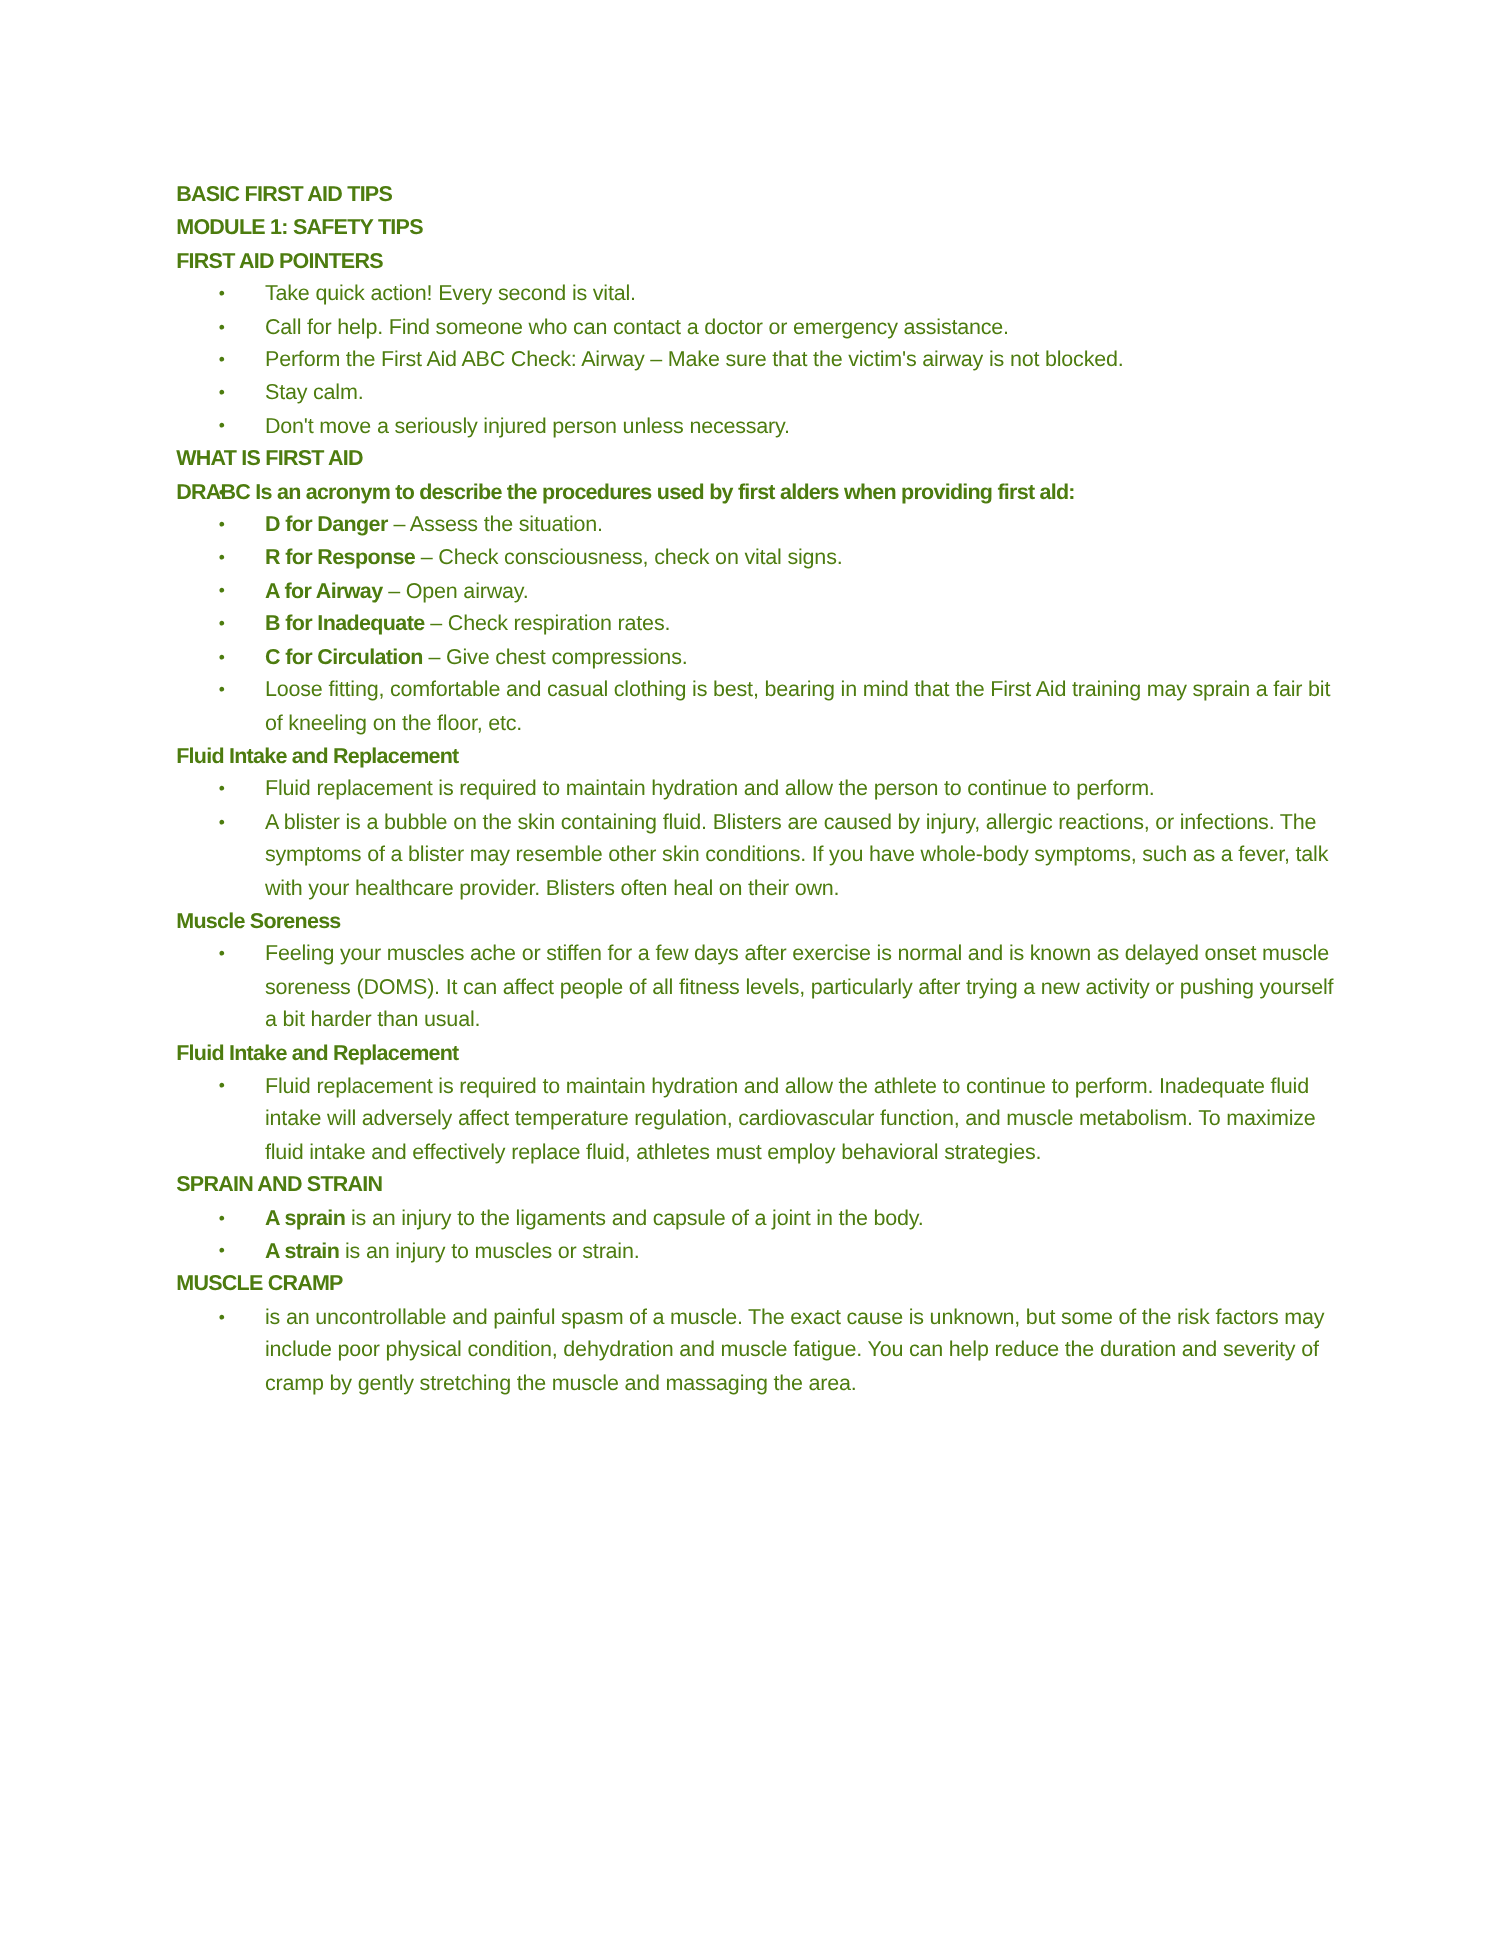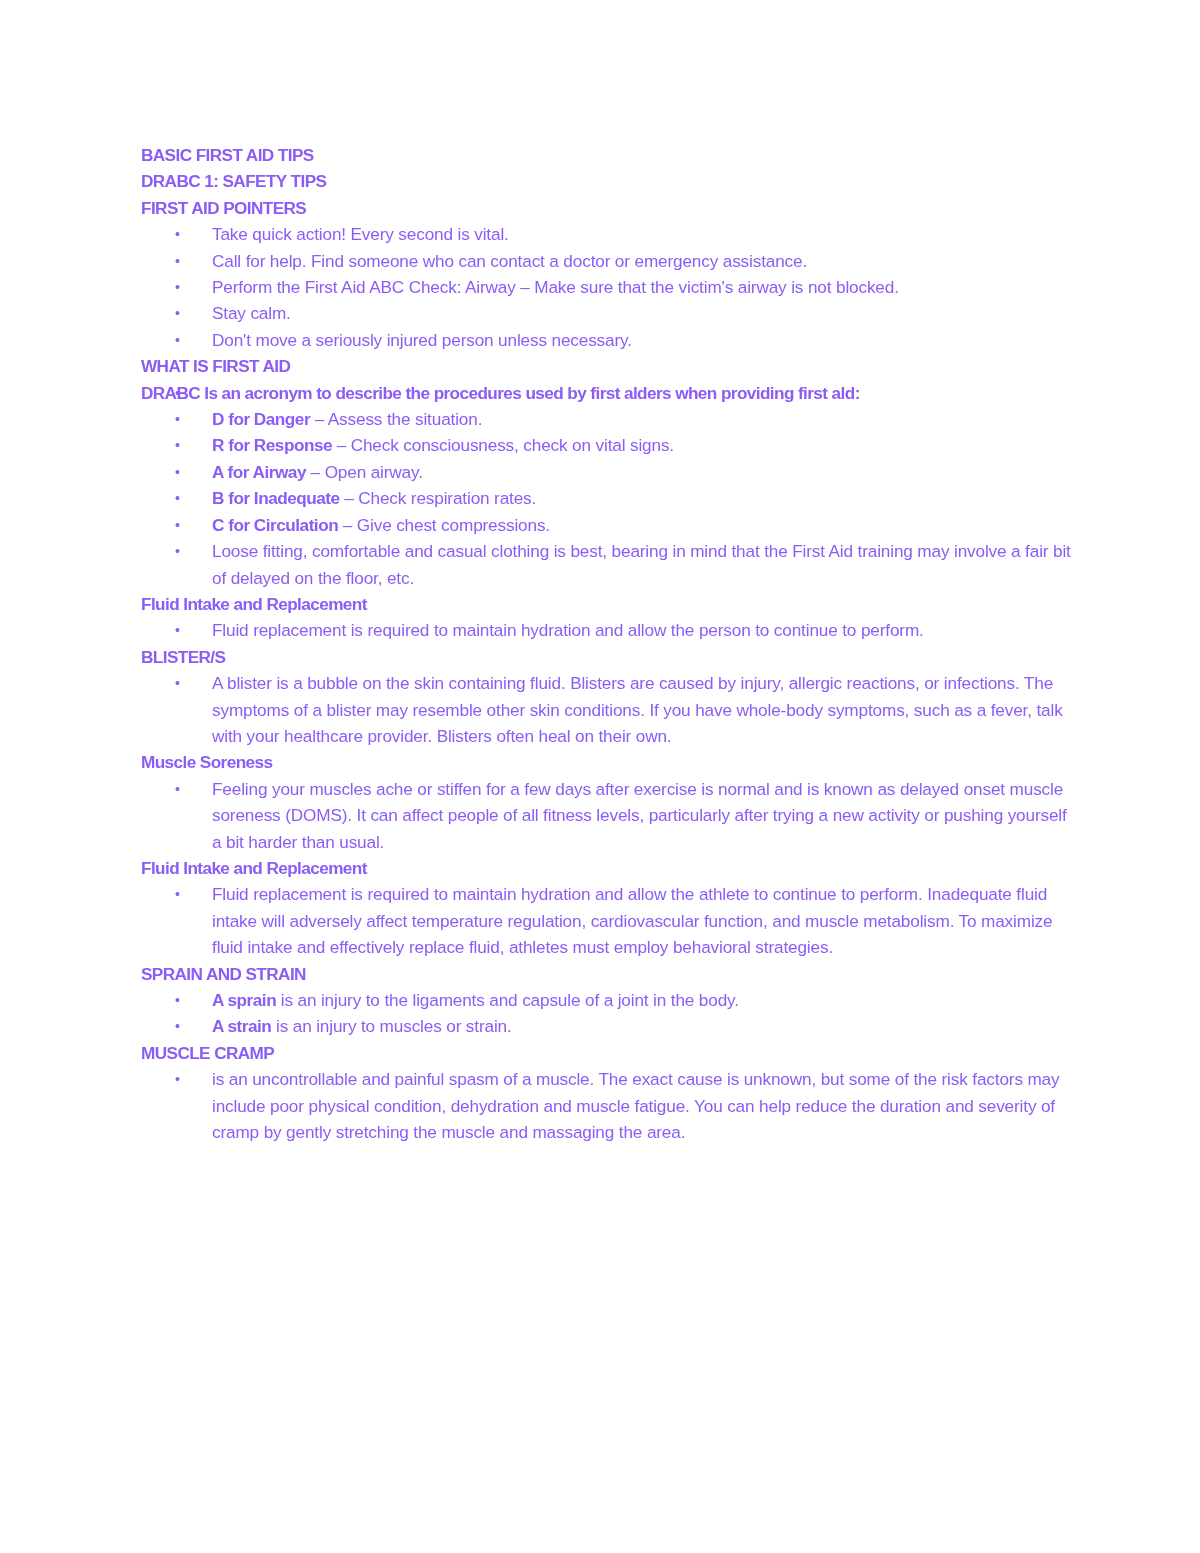--- a/index.html
+++ b/index.html
@@ -1,34 +1,34 @@
 <!DOCTYPE html>
 <html><head>
 <meta charset="utf-8">
 <style>
   html, body { margin: 0; padding: 0; background: #ffffff; }
   body { width: 1200px; height: 1553px; position: relative; overflow: hidden; }
   .page {
     position: absolute; left: 141px; top: 142px; width: 930px;
     font-family: "Liberation Sans", "DejaVu Sans", sans-serif;
-    font-size: 17.2px; line-height: 26.4px; color: #8b5cf6;
+    font-size: 17.2px; line-height: 26.4px; color: #4d7c0f;
     letter-spacing: -0.15px;
   }
   .h { font-weight: bold; letter-spacing: -0.6px; margin: 0; }
   ul { list-style: none; margin: 0; padding: 0; }
   li { position: relative; padding-left: 71px; }
   li .bullet { position: absolute; left: 34px; top: 0; font-size: 14px; }
   li .txt b { font-weight: bold; letter-spacing: -0.5px; }
 </style>
 </head>
 <body>
 
 <div class="page">
   <div class="h">BASIC FIRST AID TIPS</div>
-  <div class="h">DRABC 1: SAFETY TIPS</div>
+  <div class="h">MODULE 1: SAFETY TIPS</div>
   <div id="sections">
       <section>
         <div class="h">FIRST AID POINTERS</div>
         <ul>
           <li><span class="bullet">•</span><span class="txt"><span>Take quick action! Every second is vital.</span></span></li>
           <li><span class="bullet">•</span><span class="txt"><span>Call for help. Find someone who can contact a doctor or emergency assistance.</span></span></li>
           <li><span class="bullet">•</span><span class="txt"><span>Perform the First Aid ABC Check: Airway – Make sure that the victim's airway is not blocked.</span></span></li>
           <li><span class="bullet">•</span><span class="txt"><span>Stay calm.</span></span></li>
           <li><span class="bullet">•</span><span class="txt"><span>Don't move a seriously injured person unless necessary.</span></span></li>
         </ul>
@@ -44,31 +44,30 @@
         <ul>
           <li><span class="bullet">•</span><span class="txt"><b>D for Danger</b><span> – Assess the situation.</span></span></li>
           <li><span class="bullet">•</span><span class="txt"><b>R for Response</b><span> – Check consciousness, check on vital signs.</span></span></li>
           <li><span class="bullet">•</span><span class="txt"><b>A for Airway</b><span> – Open airway.</span></span></li>
           <li><span class="bullet">•</span><span class="txt"><b>B for Inadequate</b><span> – Check respiration rates.</span></span></li>
           <li><span class="bullet">•</span><span class="txt"><b>C for Circulation</b><span> – Give chest compressions.</span></span></li>
         </ul>
       </section>
       <section>
         <ul>
-          <li><span class="bullet">•</span><span class="txt"><span>Loose fitting, comfortable and casual clothing is best, bearing in mind that the First Aid training may involve a fair bit of delayed on the floor, etc.</span></span></li>
+          <li><span class="bullet">•</span><span class="txt"><span>Loose fitting, comfortable and casual clothing is best, bearing in mind that the First Aid training may sprain a fair bit of kneeling on the floor, etc.</span></span></li>
         </ul>
       </section>
       <section>
         <div class="h">Fluid Intake and Replacement</div>
         <ul>
           <li><span class="bullet">•</span><span class="txt"><span>Fluid replacement is required to maintain hydration and allow the person to continue to perform.</span></span></li>
         </ul>
       </section>
       <section>
-        <div class="h">BLISTER/S</div>
         <ul>
           <li><span class="bullet">•</span><span class="txt"><span>A blister is a bubble on the skin containing fluid. Blisters are caused by injury, allergic reactions, or infections. The symptoms of a blister may resemble other skin conditions. If you have whole-body symptoms, such as a fever, talk with your healthcare provider. Blisters often heal on their own.</span></span></li>
         </ul>
       </section>
       <section>
         <div class="h">Muscle Soreness</div>
         <ul>
           <li><span class="bullet">•</span><span class="txt"><span>Feeling your muscles ache or stiffen for a few days after exercise is normal and is known as delayed onset muscle soreness (DOMS). It can affect people of all fitness levels, particularly after trying a new activity or pushing yourself a bit harder than usual.</span></span></li>
         </ul>
       </section>

